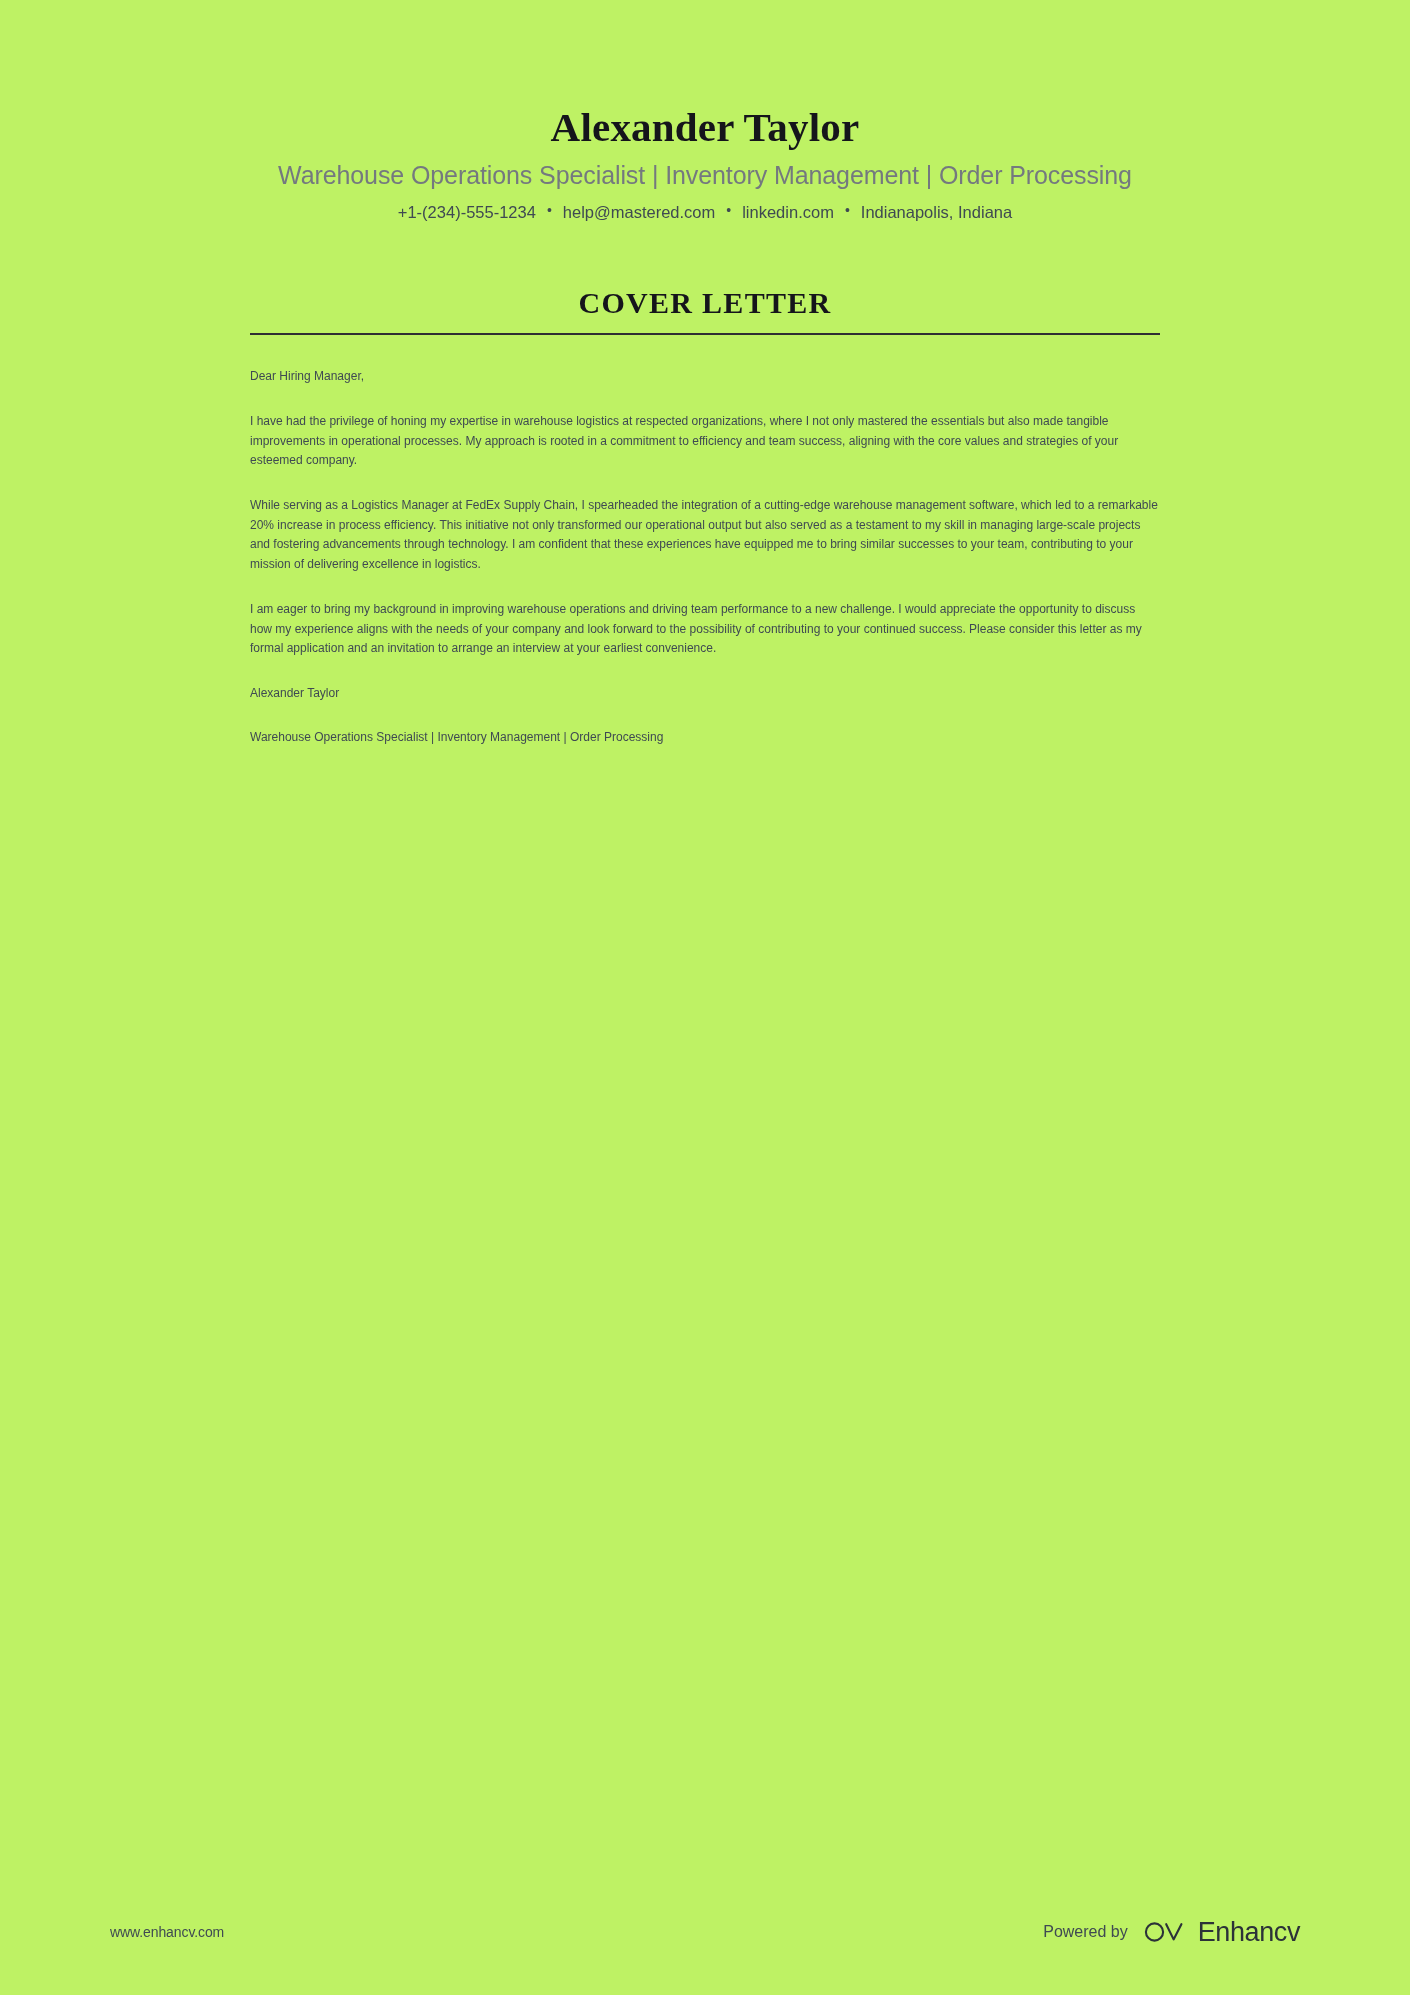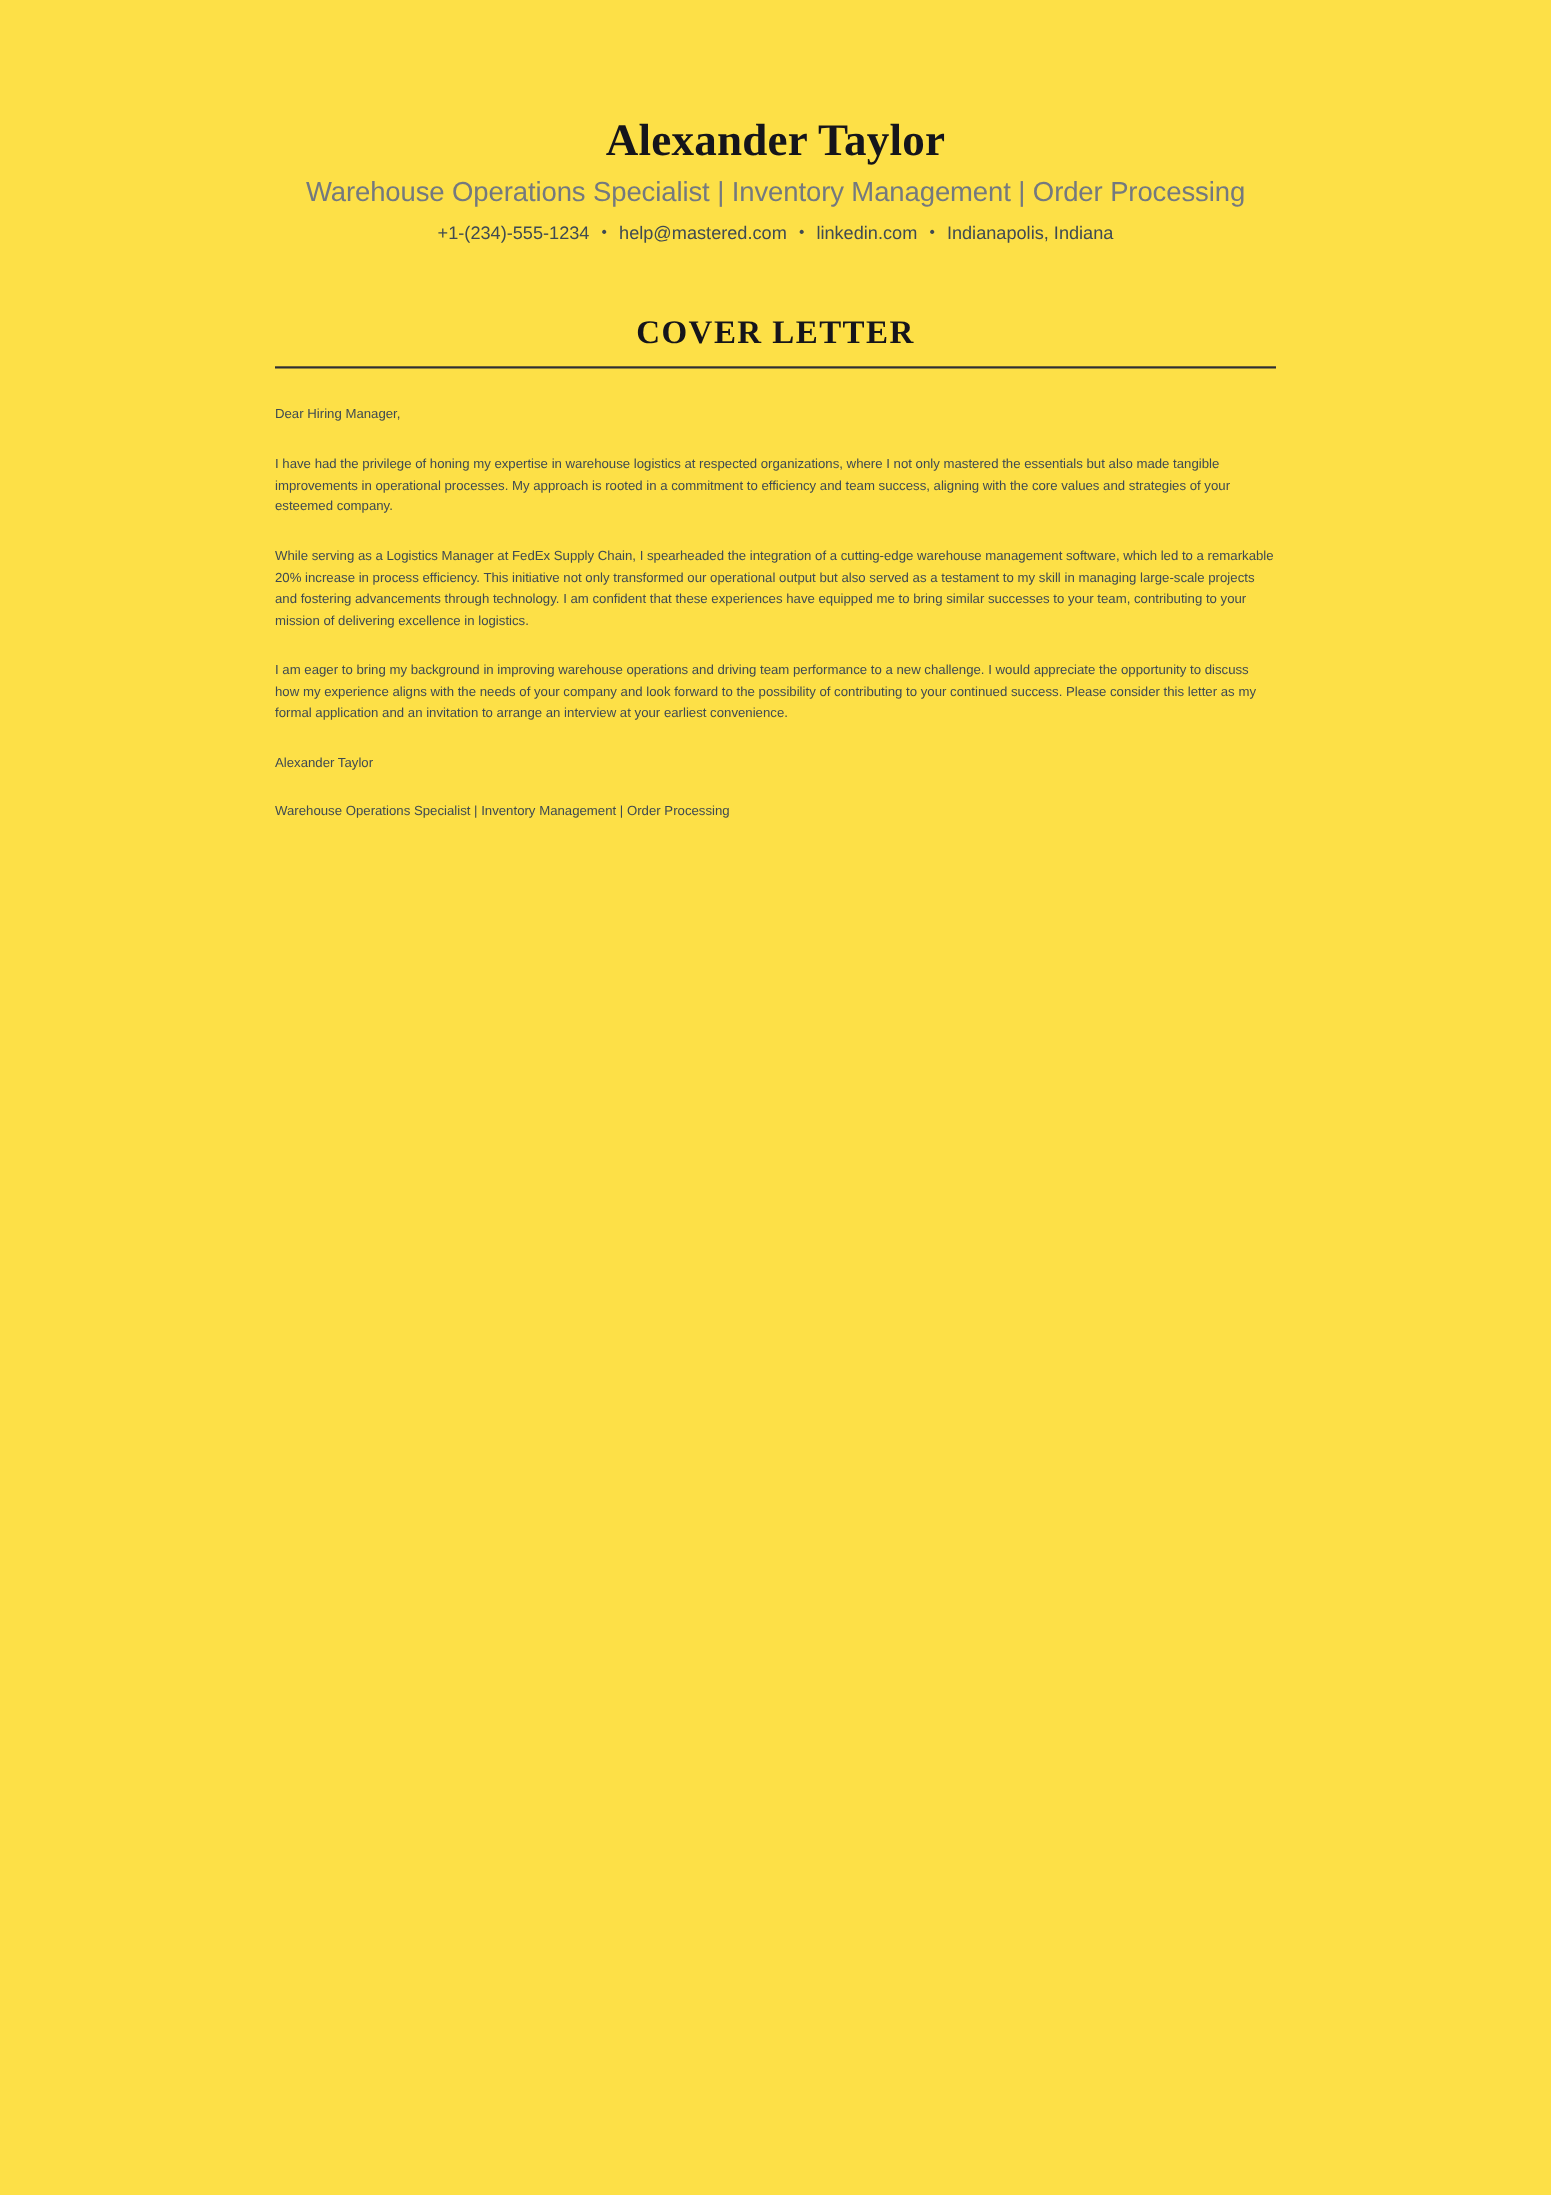--- a/index.html
+++ b/index.html
@@ -7,21 +7,21 @@
     padding: 0;
     background: #ffffff;
   }
   body {
     font-family: "Liberation Sans", sans-serif;
   }
   .page {
     position: relative;
     width: 1410px;
     height: 1995px;
-    background: #fde047;
+    background: #bef264;
     margin: 0 auto;
     overflow: hidden;
     box-sizing: border-box;
   }
 
   
   .header {
     padding-top: 104px;
     text-align: center;
   }
@@ -185,14 +185,33 @@
 
       <p>I am eager to bring my background in improving warehouse operations and driving team performance to a new challenge. I would appreciate the opportunity to discuss how my experience aligns with the needs of your company and look forward to the possibility of contributing to your continued success. Please consider this letter as my formal application and an invitation to arrange an interview at your earliest convenience.</p>
 
 
       <p class="sign-name">Alexander Taylor</p>
 
       <p class="sign-title">Warehouse Operations Specialist | Inventory Management | Order Processing</p>
     </div>
   </div>
 
+  <div class="footer">
+    <div class="footer-site">www.enhancv.com</div>
+
+    <div class="footer-right">
+      <span class="powered-by">Powered by</span>
+
+      <span class="brand">
+        <span class="brand-mark">
+          <svg width="46" height="28" viewBox="0 0 46 28" xmlns="http://www.w3.org/2000/svg">
+            <g fill="none" stroke="#2b3238" stroke-width="2.1" stroke-linecap="round" stroke-linejoin="round">
+              <circle cx="12.5" cy="14" r="8.6"></circle>
+              <path d="M24.2 6.2 L31.6 21.4 L39.4 6.2"></path>
+            </g>
+          </svg>
+        </span>
+        <span class="brand-name">Enhancv</span>
+      </span>
+    </div>
+  </div>
 
 </div>
 
 </body></html>

